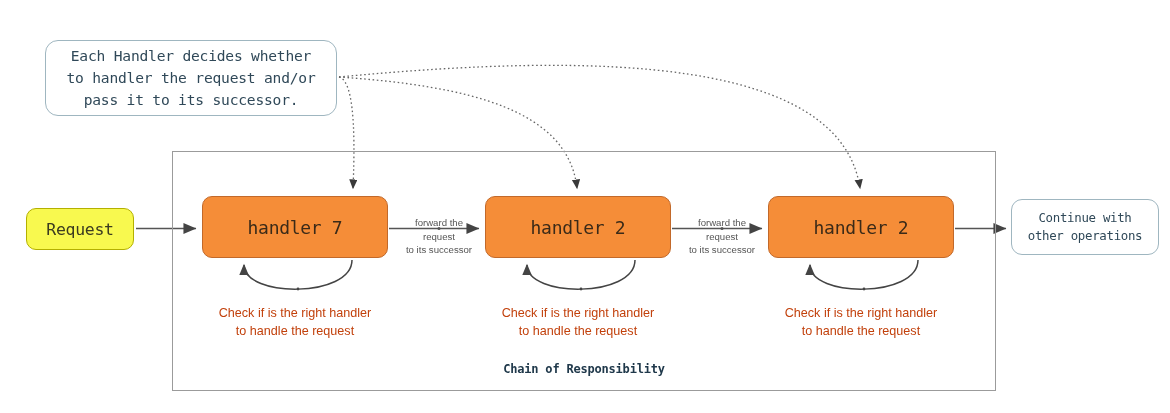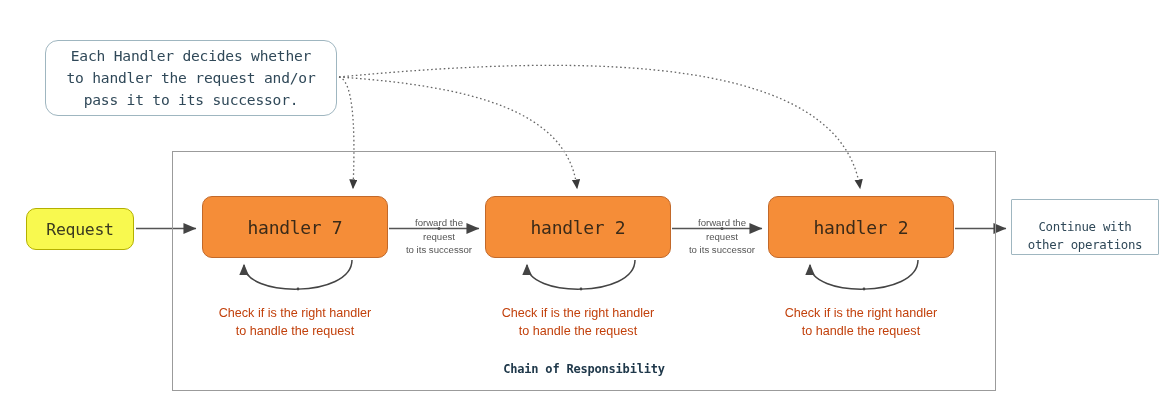--- a/index.html
+++ b/index.html
@@ -158,24 +158,24 @@
 
   
   .continue-box {
     position: absolute;
     left: 1011px;
     top: 199px;
     width: 148px;
     height: 56px;
     box-sizing: border-box;
     border: 1.6px solid #9fb6c0;
-    border-radius: 1px;
+    border-radius: 11px;
     background: #ffffff;
     display: flex;
-    align-items: flex-end;
+    align-items: center;
     justify-content: center;
   }
   .continue-text {
     font-family: "DejaVu Sans Mono", "Liberation Mono", monospace;
     font-size: 12.4px;
     line-height: 18px;
     color: #2f4858;
     text-align: center;
     white-space: pre-line;
     letter-spacing: -0.3px;

